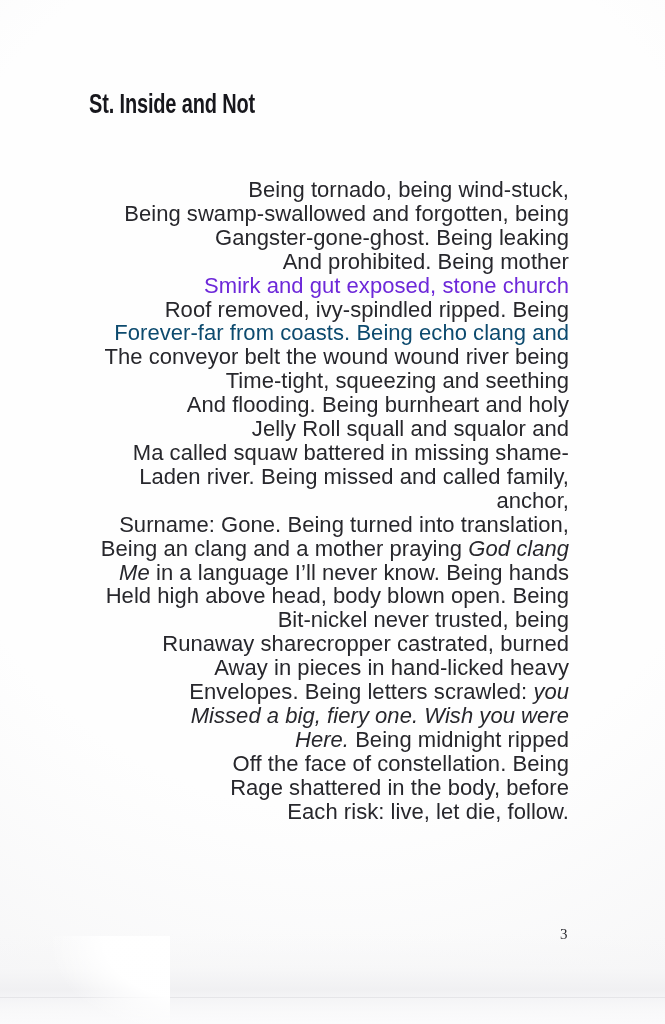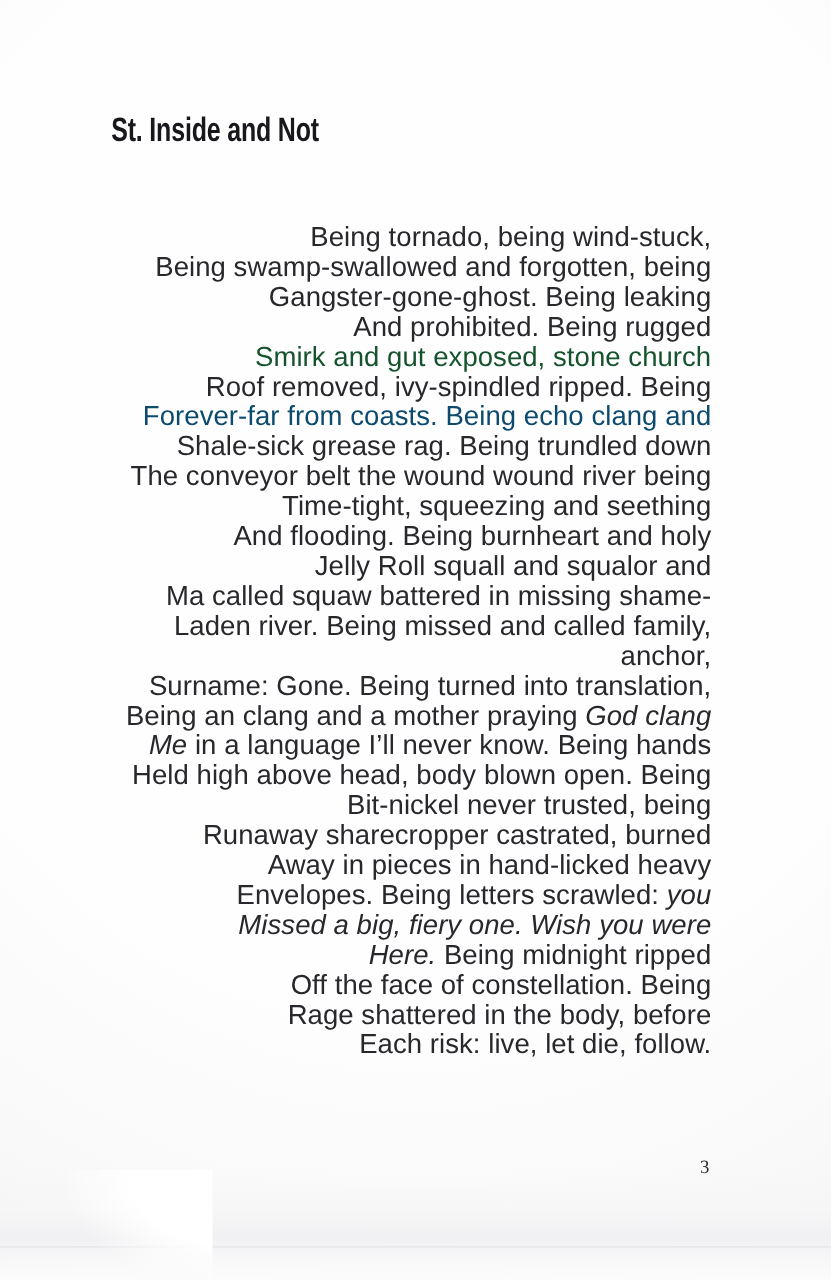--- a/index.html
+++ b/index.html
@@ -133,25 +133,24 @@
   <div class="page-tone"></div>
 
   <div class="content">
 
     <h1 class="poem-title" style="color: rgb(23, 23, 28);">St. Inside and Not</h1>
 
     <div class="poem-body">
         <div class="poem-line" style="color: rgb(39, 39, 44);"><span>Being tornado, being wind-stuck,</span></div>
         <div class="poem-line" style="color: rgb(39, 39, 44);"><span>Being swamp-swallowed and forgotten, being</span></div>
         <div class="poem-line" style="color: rgb(39, 39, 44);"><span>Gangster-gone-ghost. Being leaking</span></div>
-        <div class="poem-line" style="color: rgb(39, 39, 44);"><span>And prohibited. Being rugged</span></div>
-        <div class="poem-line" style="color: #14532d;"><span>Smirk and gut exposed, stone church</span></div>
+        <div class="poem-line" style="color: rgb(39, 39, 44);"><span>And prohibited. Being mother</span></div>
+        <div class="poem-line" style="color: #6d28d9;"><span>Smirk and gut exposed, stone church</span></div>
         <div class="poem-line" style="color: rgb(39, 39, 44);"><span>Roof removed, ivy-spindled ripped. Being</span></div>
         <div class="poem-line" style="color: #0c4a6e;"><span>Forever-far from coasts. Being echo clang and</span></div>
-        <div class="poem-line" style="color: rgb(39, 39, 44);"><span>Shale-sick grease rag. Being trundled down</span></div>
         <div class="poem-line" style="color: rgb(39, 39, 44);"><span>The conveyor belt the wound wound river being</span></div>
         <div class="poem-line" style="color: rgb(39, 39, 44);"><span>Time-tight, squeezing and seething</span></div>
         <div class="poem-line" style="color: rgb(39, 39, 44);"><span>And flooding. Being burnheart and holy</span></div>
         <div class="poem-line" style="color: rgb(39, 39, 44);"><span>Jelly Roll squall and squalor and</span></div>
         <div class="poem-line" style="color: rgb(39, 39, 44);"><span>Ma called squaw battered in missing shame-</span></div>
         <div class="poem-line" style="color: rgb(39, 39, 44);"><span>Laden river. Being missed and called family, anchor,</span></div>
         <div class="poem-line" style="color: rgb(39, 39, 44);"><span>Surname: Gone. Being turned into translation,</span></div>
         <div class="poem-line" style="color: rgb(39, 39, 44);"><span>Being an clang and a mother praying </span><em>God clang</em></div>
         <div class="poem-line" style="color: rgb(39, 39, 44);"><em>Me</em><span> in a language I’ll never know. Being hands</span></div>
         <div class="poem-line" style="color: rgb(39, 39, 44);"><span>Held high above head, body blown open. Being</span></div>

